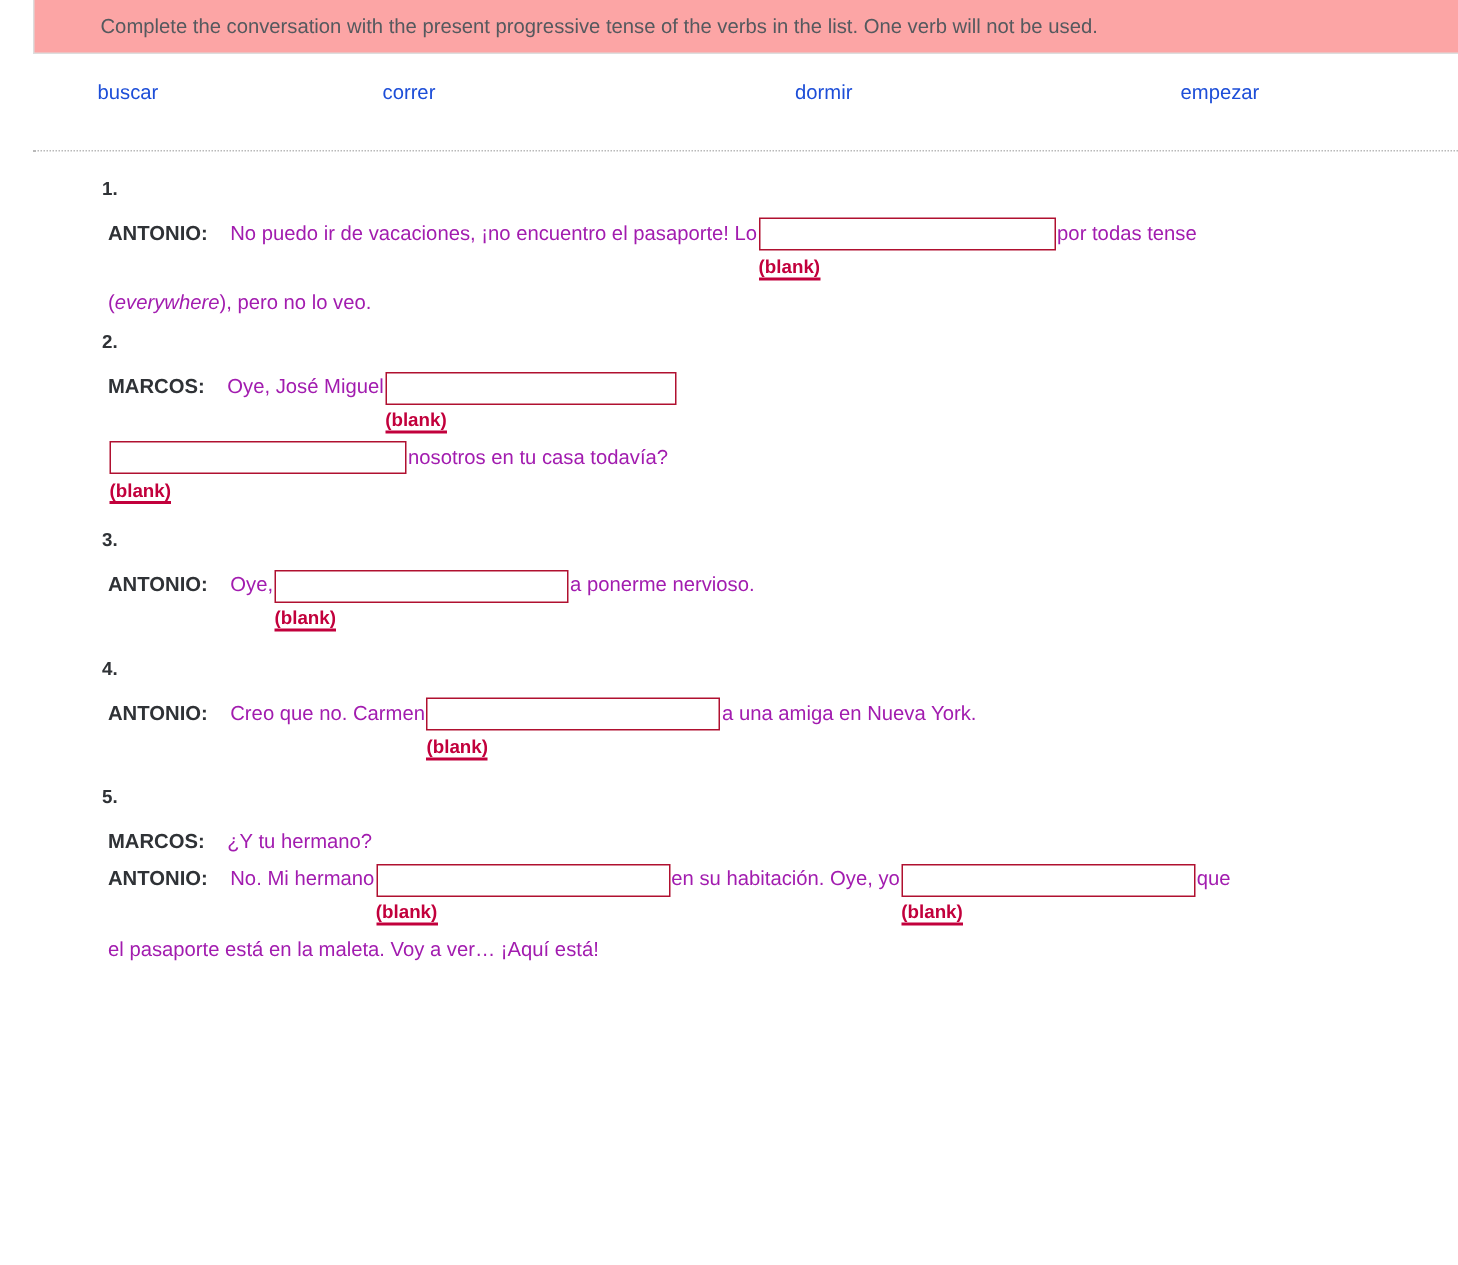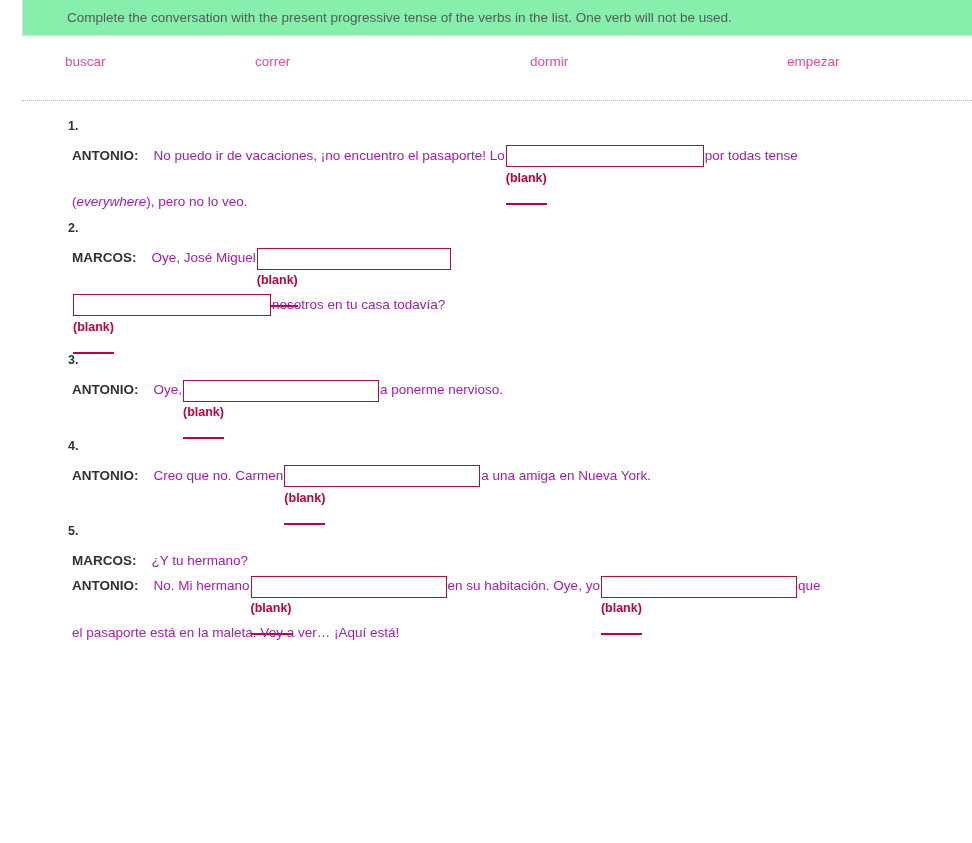--- a/index.html
+++ b/index.html
@@ -12,21 +12,21 @@
     height: 843px;
     font-family: "Liberation Sans", sans-serif;
     font-size: 13.5px;
     color: #4b4f54;
     overflow: hidden;
   }
 
   
   .instruction-bar {
     margin: 0 0 0 22px;
-    background: #86efac;
+    background: #fca5a5;
     border: 1px solid #dddddd;
     border-right: none;
     border-top: none;
     height: 36px;
     display: flex;
     align-items: center;
     padding: 0 0 0 44px;
     box-sizing: border-box;
   }
   .instruction-text {
@@ -39,21 +39,21 @@
   .verb-list {
     margin: 0;
     padding: 18px 0 0 0;
   }
   .verb-row {
     display: flex;
     height: 42px;
     align-items: flex-start;
   }
   .verb-cell {
-    color: #ec4899;
+    color: #1d4ed8;
     font-size: 13.5px;
   }
   .verb-c0 { width: 255px; padding-left: 65px; box-sizing: border-box; }
   .verb-c1 { width: 255px; box-sizing: border-box; }
   .verb-c2 { width: 257px; box-sizing: border-box; margin-left: 20px; }
   .verb-c3 { width: 140px; box-sizing: border-box; }
 
   
   .divider {
     margin: 4px 0 0 22px;
@@ -113,21 +113,21 @@
     outline: none;
   }
   .blank-label {
     position: absolute;
     left: 0;
     top: 26px;
     font-weight: bold;
     font-size: 12.5px;
     color: #c2003c;
     border-bottom: 2px solid #c2003c;
-    padding-bottom: 18px;
+    padding-bottom: 0;
     line-height: 14px;
     white-space: nowrap;
   }
   .after-blank {
     margin-top: 24px;
   }
   .spacer-blank { height: 26px; }
 </style>
 </head>
 <body>

